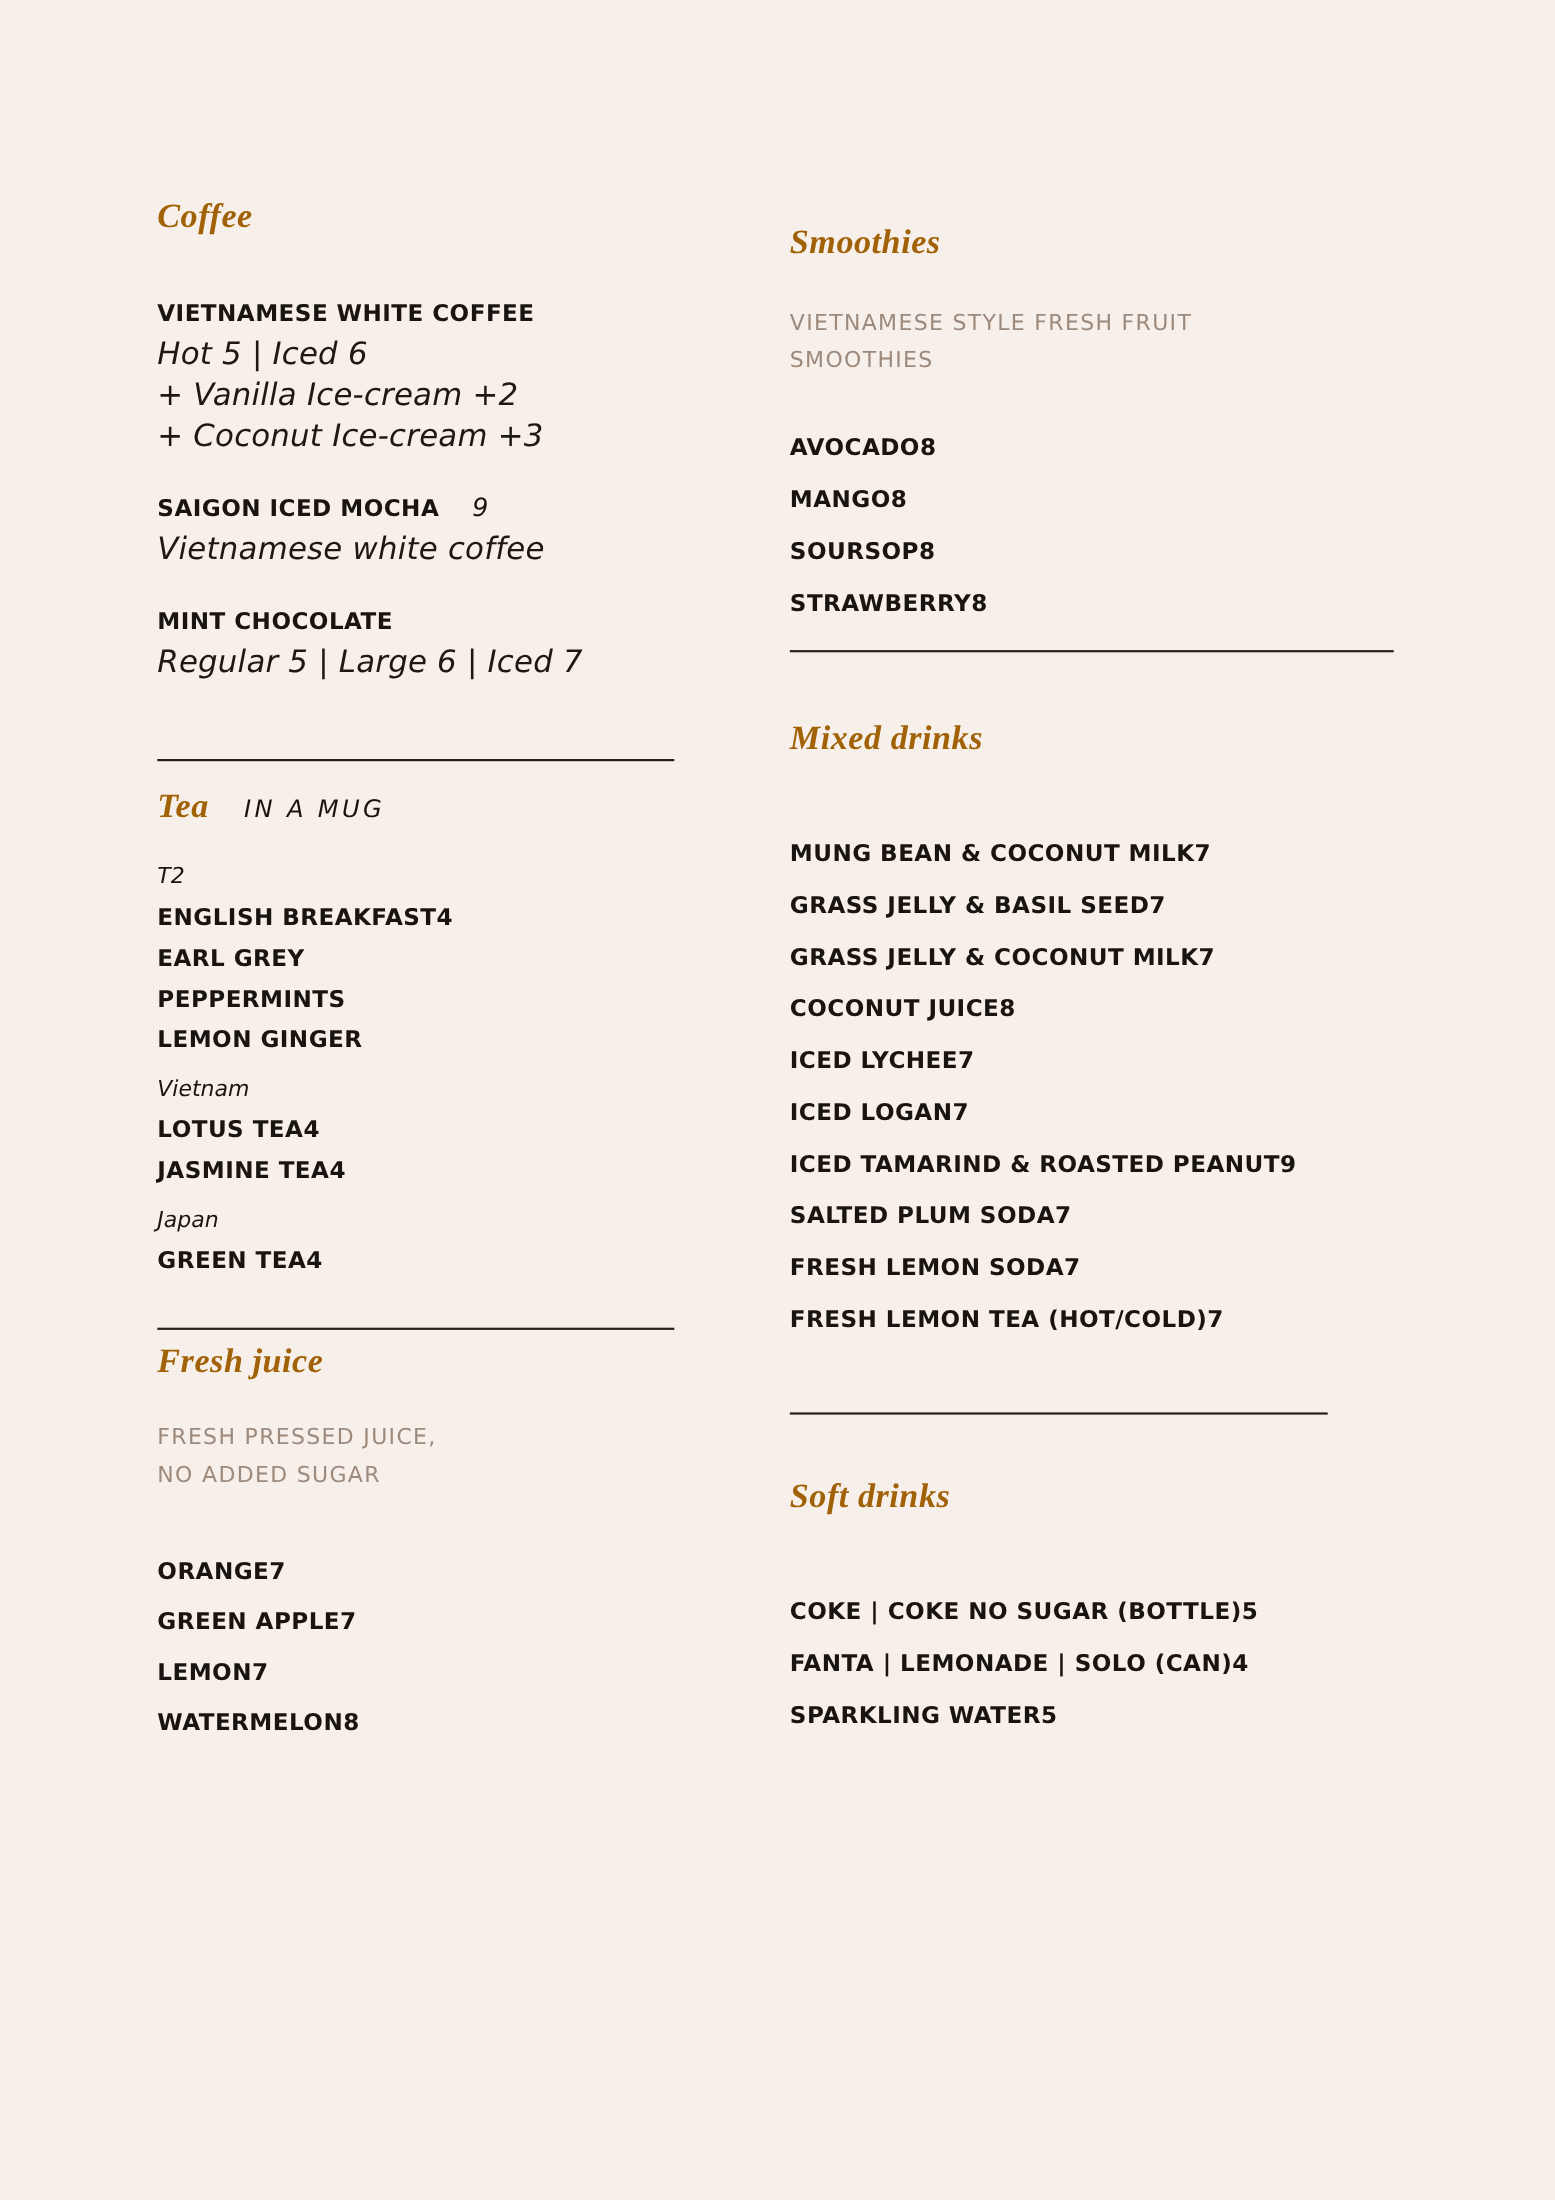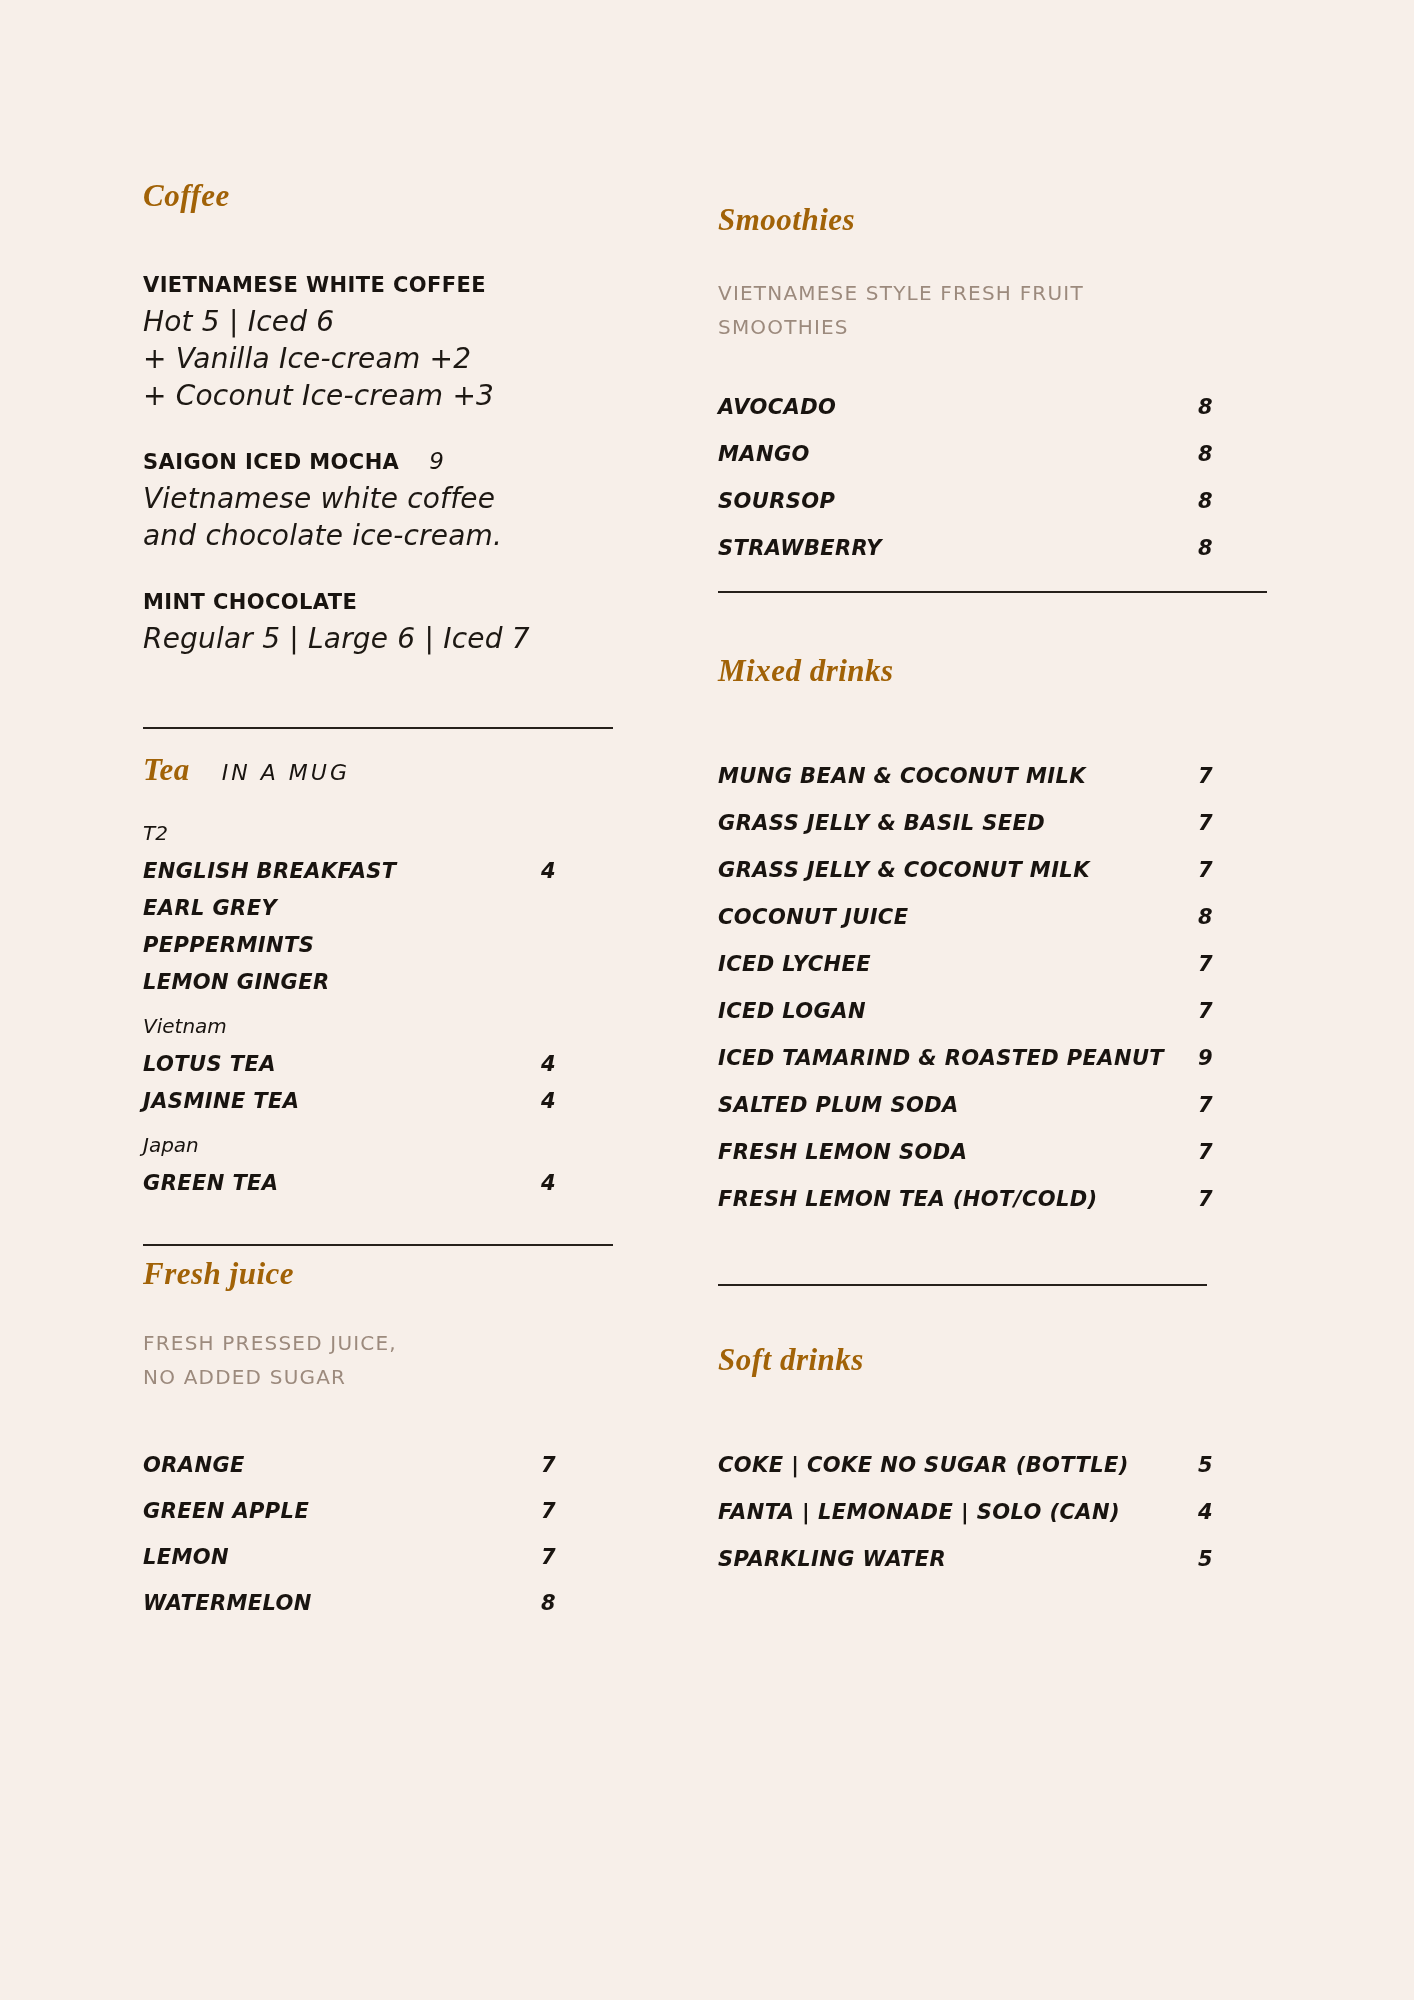--- a/index.html
+++ b/index.html
@@ -48,21 +48,21 @@
 
   .tea-head { display:flex; align-items:baseline; margin-top:13px; }
   .tea-sub {
     font-style:italic; font-weight:500;
     font-size:22px; letter-spacing:3px;
     margin-left:32px;
   }
   .group-label { font-style:italic; font-size:20px; line-height:26px; margin:16px 0 10px; }
   .first-group { margin-top:22px; }
 
-  .row { display:flex; justify-content:space-between; align-items:baseline;font-style:italic; }
+  .row { display:flex; justify-content:flex-start; align-items:baseline; }
   .row-l { width:413px; }
   .row-r { width:495px; }
   .tea-row { margin-bottom:7px; }
   .wide-row { margin-bottom:16px; }
   .wide-row-r { margin-bottom:17px; }
 
   .sub { color:#9c8a7d; font-size:20px; line-height:34px; letter-spacing:1.2px; }
   .smoothies-sub { margin-top:28px; }
   .juice-title { }
   .juice-sub { margin-top:24px; }
@@ -91,21 +91,20 @@
       <div class="desc">+ Vanilla Ice-cream +2</div>
       <div class="desc">+ Coconut Ice-cream +3</div>
     </div>
 
     <div class="c-item">
       <div class="c-name-row">
         <span class="nm">SAIGON ICED MOCHA</span>
         <span class="c-price">9</span>
       </div>
       <div class="desc">Vietnamese white coffee</div>
-      <div class="desc">and chocolate ice-cream.</div>
     </div>
 
     <div class="c-item">
       <div class="c-name-row">
         <span class="nm">MINT CHOCOLATE</span>
         <span class="c-price"></span>
       </div>
       <div class="desc">Regular 5 | Large 6 | Iced 7</div>
     </div>
 

